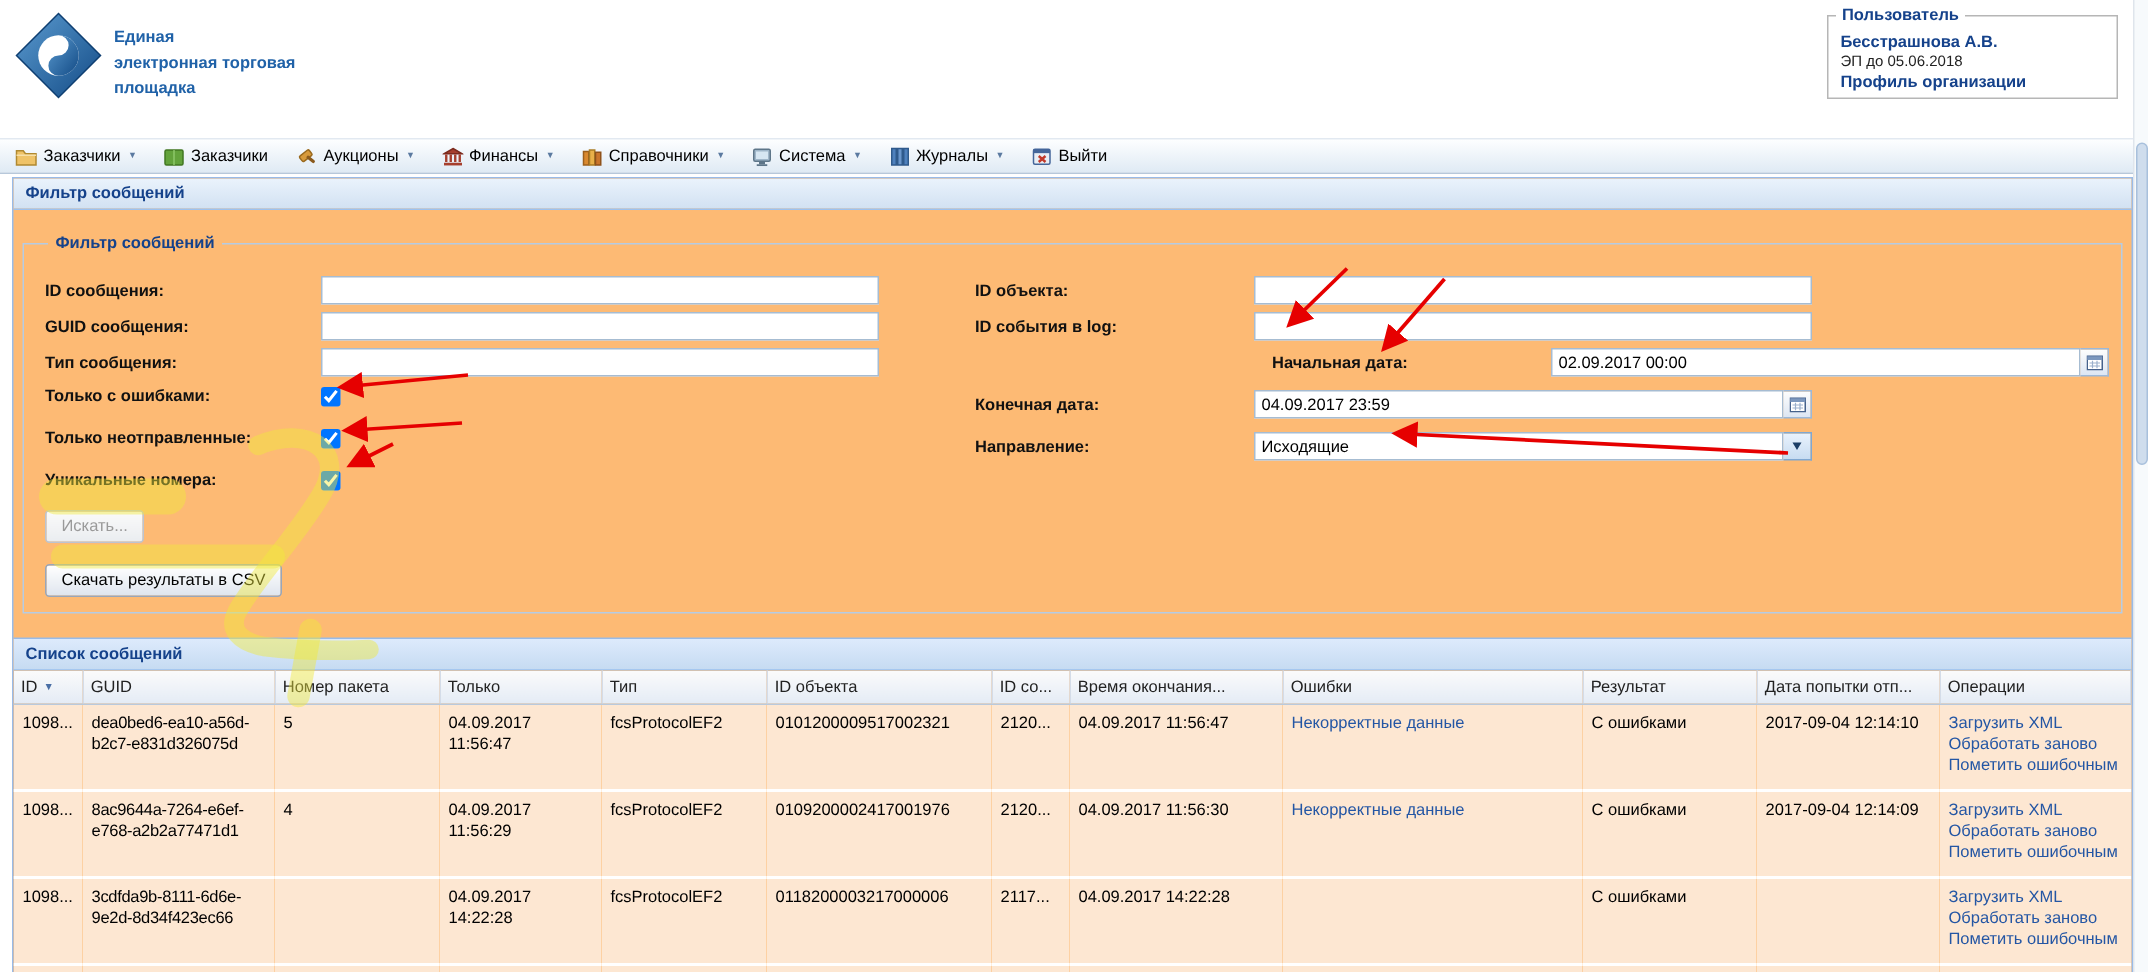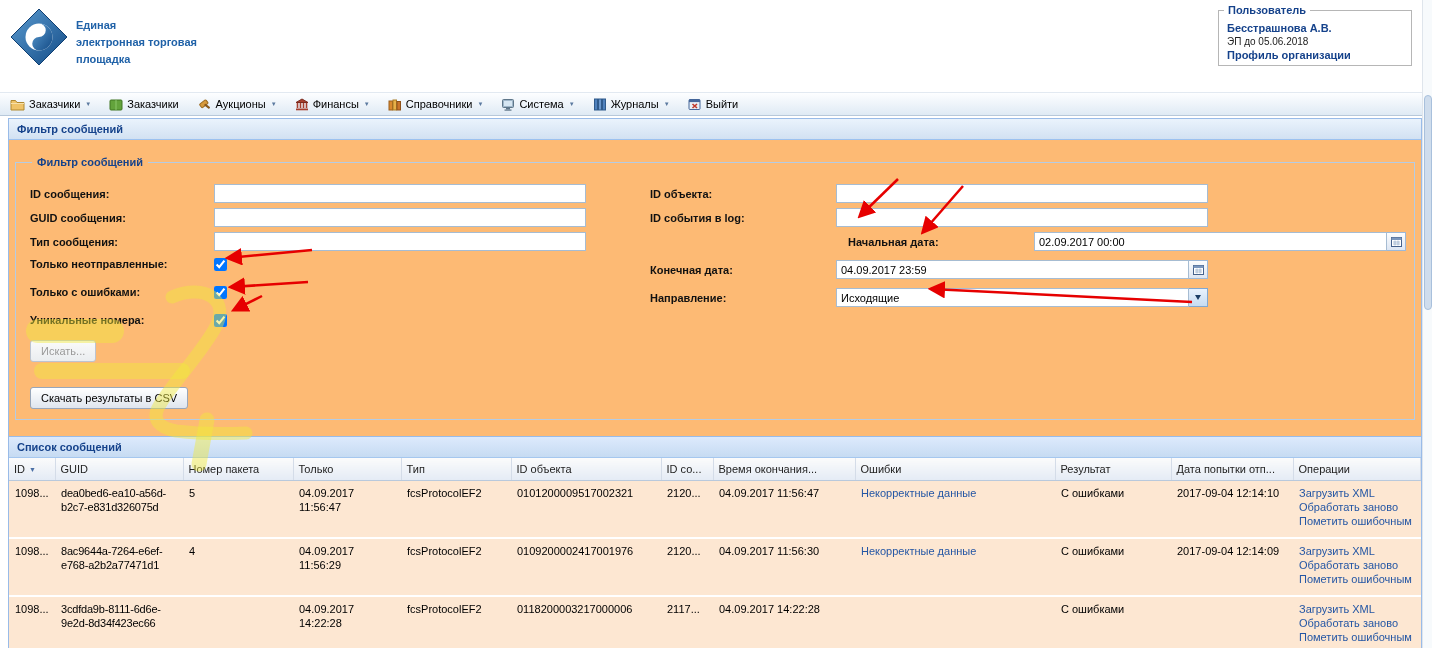--- a/index.html
+++ b/index.html
@@ -49,21 +49,21 @@
   .ctl-group { display:flex; align-items:center; }
   .trigger { width:19px; height:19px; border:1px solid #9cb8d8; border-left:none;
     background:linear-gradient(#fdfdfd,#dde6f3); display:flex; align-items:center; justify-content:center; cursor:pointer; }
   .trigger.combo { background:linear-gradient(#e9f2fd,#c7dcf1); border-color:#7fa7d1; }
   .tri { width:0; height:0; border-left:3.5px solid transparent; border-right:3.5px solid transparent; border-top:5px solid #1c3e66; }
   input[type="checkbox"] { width:13px; height:13px; }
   .btn { display:inline-block; height:22px; padding:0 10px; font:11px "Liberation Sans",sans-serif;
     border:1px solid #98a6ba; border-radius:3px; background:linear-gradient(#ffffff,#dfe5ee); cursor:pointer; }
   .btn-disabled { color:#9a9a9a; border-color:#bcc4d0; background:linear-gradient(#fafafa,#eaedf0); }
   .btn-row { margin-left:6px; }
-  .btn-row + .btn-row { margin-top:25px; }
+  .btn-row + .btn-row { margin-top:14px; }
   .btn-row:first-of-type { margin-top:0; }
 
   
   .gridpanel { margin:16px 0 0 0; border:1px solid var(--panel-border,#99bbe8); border-left:none; border-right:none; }
   .grid-titlebar { height:21px; background:linear-gradient(#ddeafc,#c6dbf2); border-bottom:1px solid #a5c7ef;
     color:var(--heading-blue,#15428b); font-weight:bold; line-height:21px; padding:0 8px; }
   table.grid { width:100%; border-collapse:collapse; table-layout:fixed; font-size:11px; }
   .grid th { height:22px; background:linear-gradient(#fbfbfb,#e4ebf5);
     border-right:1px solid #d4dce8; border-bottom:1px solid #b9c9dc;
     text-align:left; padding:3px 5px; font-weight:normal; color:#222;
@@ -203,25 +203,25 @@
         </div>
         <div class="frow">
           <span class="lbl">GUID сообщения:</span>
           <input class="txt" type="text" value="" style="">
         </div>
         <div class="frow">
           <span class="lbl">Тип сообщения:</span>
           <input class="txt" type="text" value="" style="">
         </div>
         <div class="frow frow-cb">
+          <span class="lbl">Только с ошибками:</span>
+          <input type="checkbox" checked="checked" style="">
+        </div>
+        <div class="frow frow-cb">
           <span class="lbl">Только неотправленные:</span>
-          <input type="checkbox" checked="checked" style="">
-        </div>
-        <div class="frow frow-cb">
-          <span class="lbl">Только с ошибками:</span>
           <input type="checkbox" checked="checked" style="">
         </div>
         <div class="frow frow-cb">
           <span class="lbl">Уникальные номера:</span>
           <input type="checkbox" checked="checked" style="">
         </div>
         <div class="btn-row">
           <button class="btn btn-disabled" disabled="">Искать...</button>
         </div>
         <div class="btn-row">

